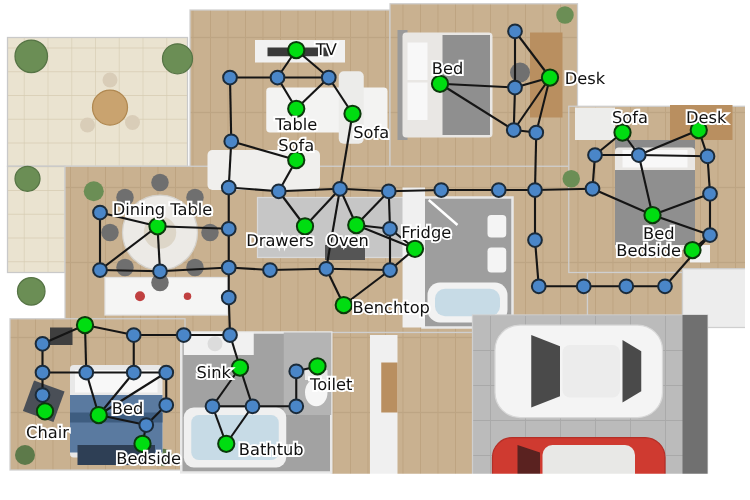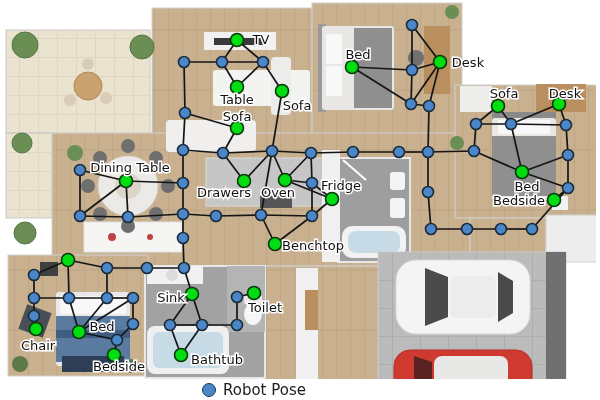--- a/index.html
+++ b/index.html
@@ -372,17 +372,13 @@
         <text x="519" y="205" class="graph-label">Bedside</text>
         <text x="38" y="350" class="graph-label">Chair</text>
         <text x="102" y="331" class="graph-label">Bed</text>
         <text x="119" y="371" class="graph-label">Bedside</text>
         <text x="171" y="302" class="graph-label">Sink</text>
         <text x="217" y="364" class="graph-label">Bathtub</text>
         <text x="265" y="312" class="graph-label">Toilet</text>
       </g>
 </svg>
 
-<div id="legend">
-  <span class="dot" style="background:#4a86c8;border:1.5px solid #1c3a5c;"></span>
-  <span class="lbl">Robot Pose</span>
 </div>
-</div>
 
 </body></html>

